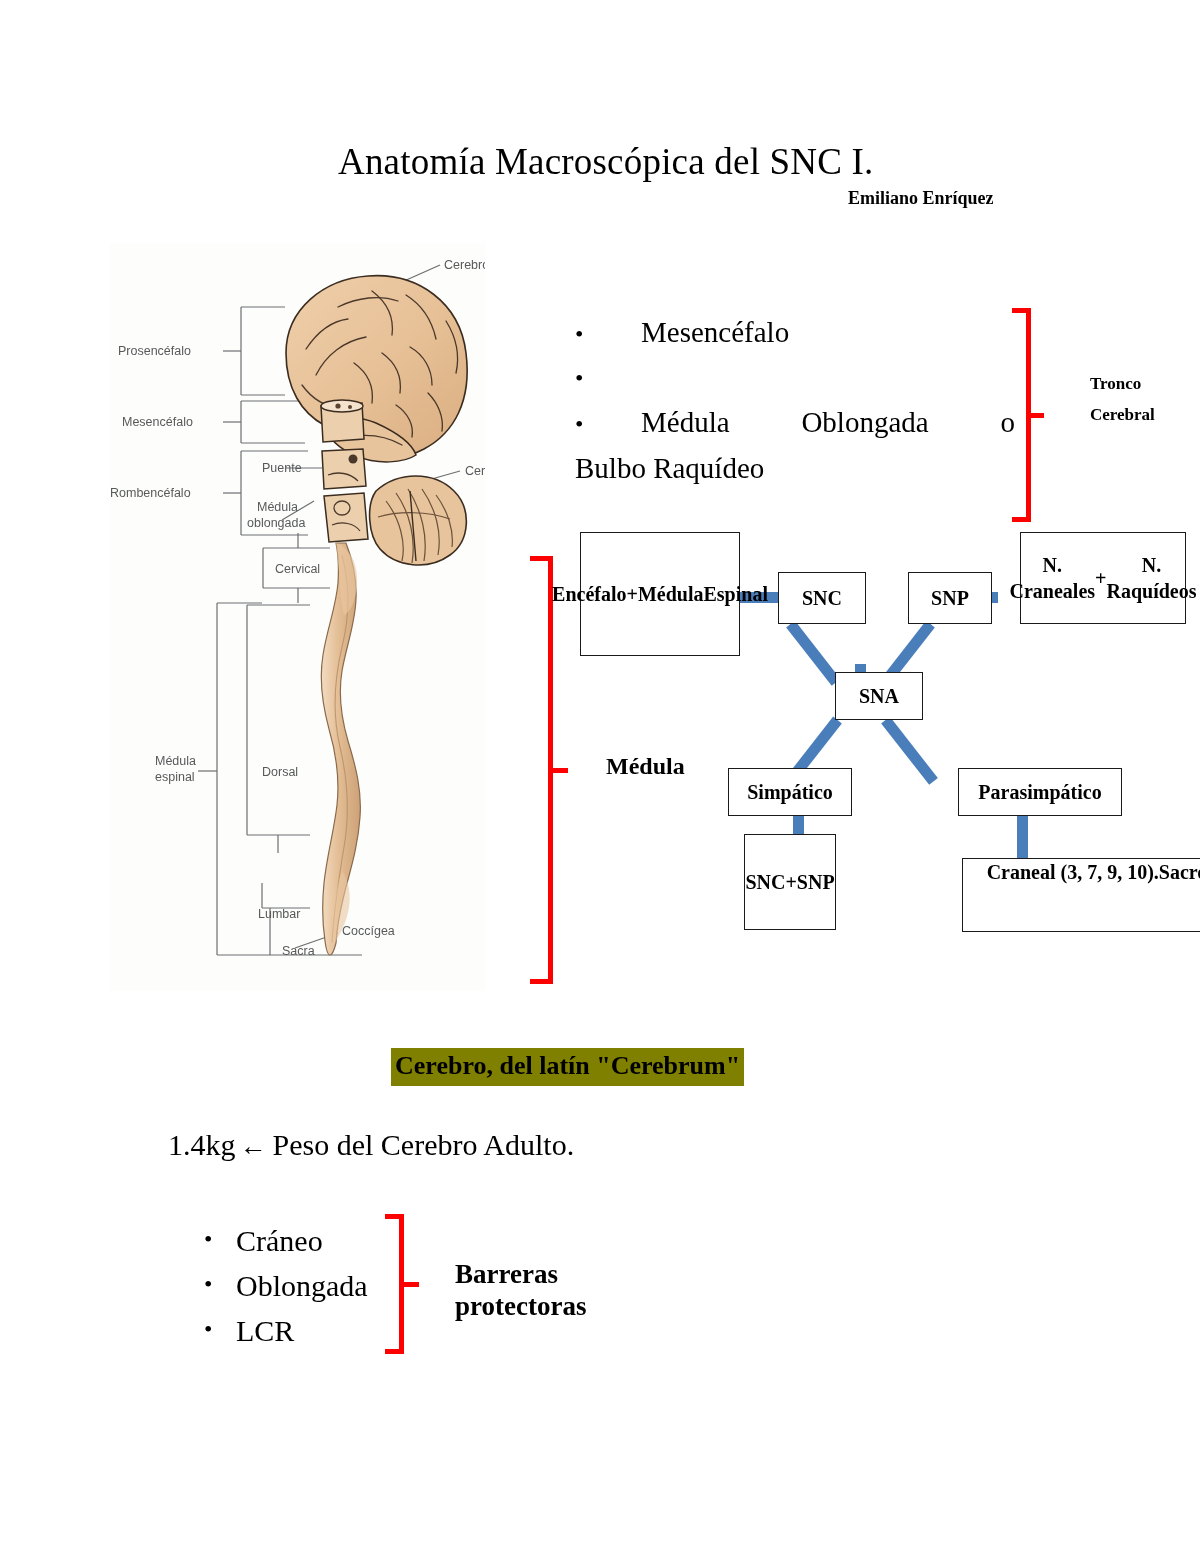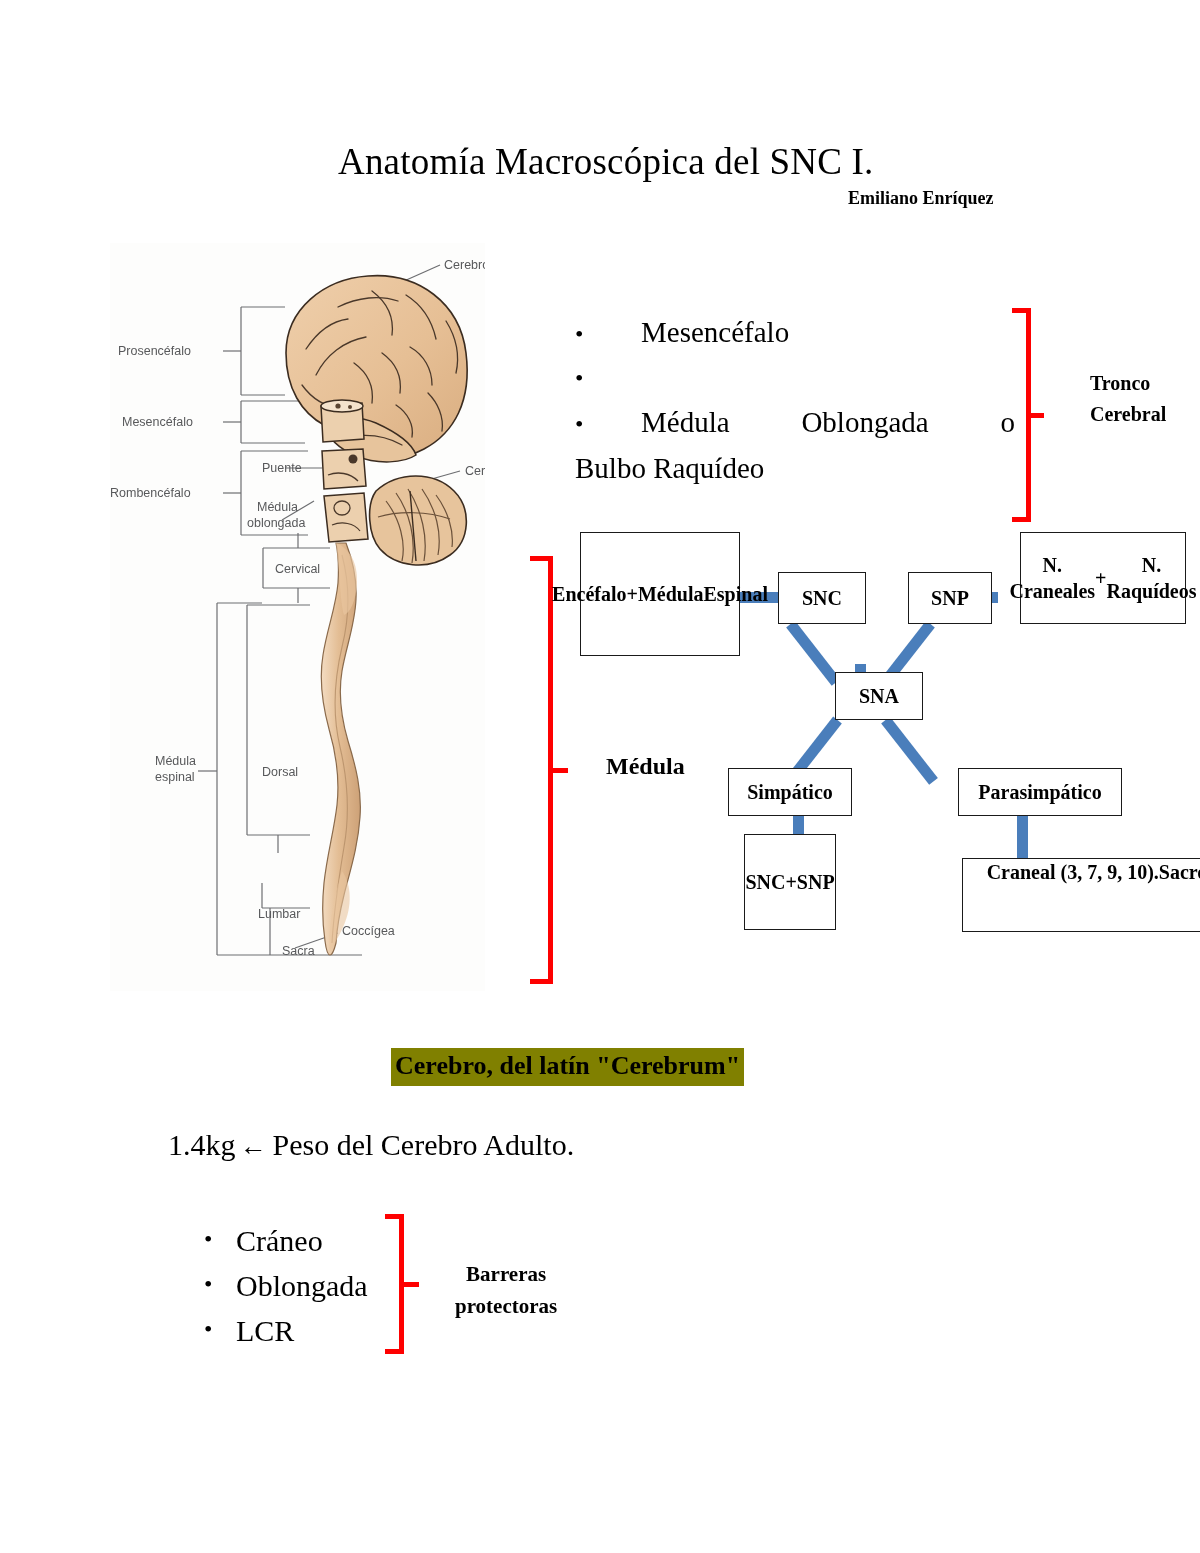--- a/index.html
+++ b/index.html
@@ -95,21 +95,21 @@
     left: 1012px;
     top: 308px;
     width: 14px;
     height: 204px;
   }
   #brace-tronco .nub { right: -18px; width: 18px; }
   #label-tronco {
     position: absolute;
     left: 1090px;
     top: 368px;
-    font-size: 20px;
+    font-size: 17px;
     line-height: 31px;
     font-weight: bold;
     white-space: nowrap;
   }
 
   #brace-medula {
     left: 530px;
     top: 556px;
     width: 18px;
     height: 418px;
@@ -126,24 +126,24 @@
   #brace-barreras {
     left: 385px;
     top: 1214px;
     width: 14px;
     height: 130px;
   }
   #label-barreras {
     position: absolute;
     left: 455px;
     top: 1258px;
-    font-size: 21px;
+    font-size: 27px;
     line-height: 32px;
     font-weight: bold;
-    text-align: center;
+    text-align: left;
     white-space: nowrap;
   }
 
   
   #flow-diagram {
     position: absolute;
     left: 580px;
     top: 524px;
     width: 610px;
     height: 420px;

